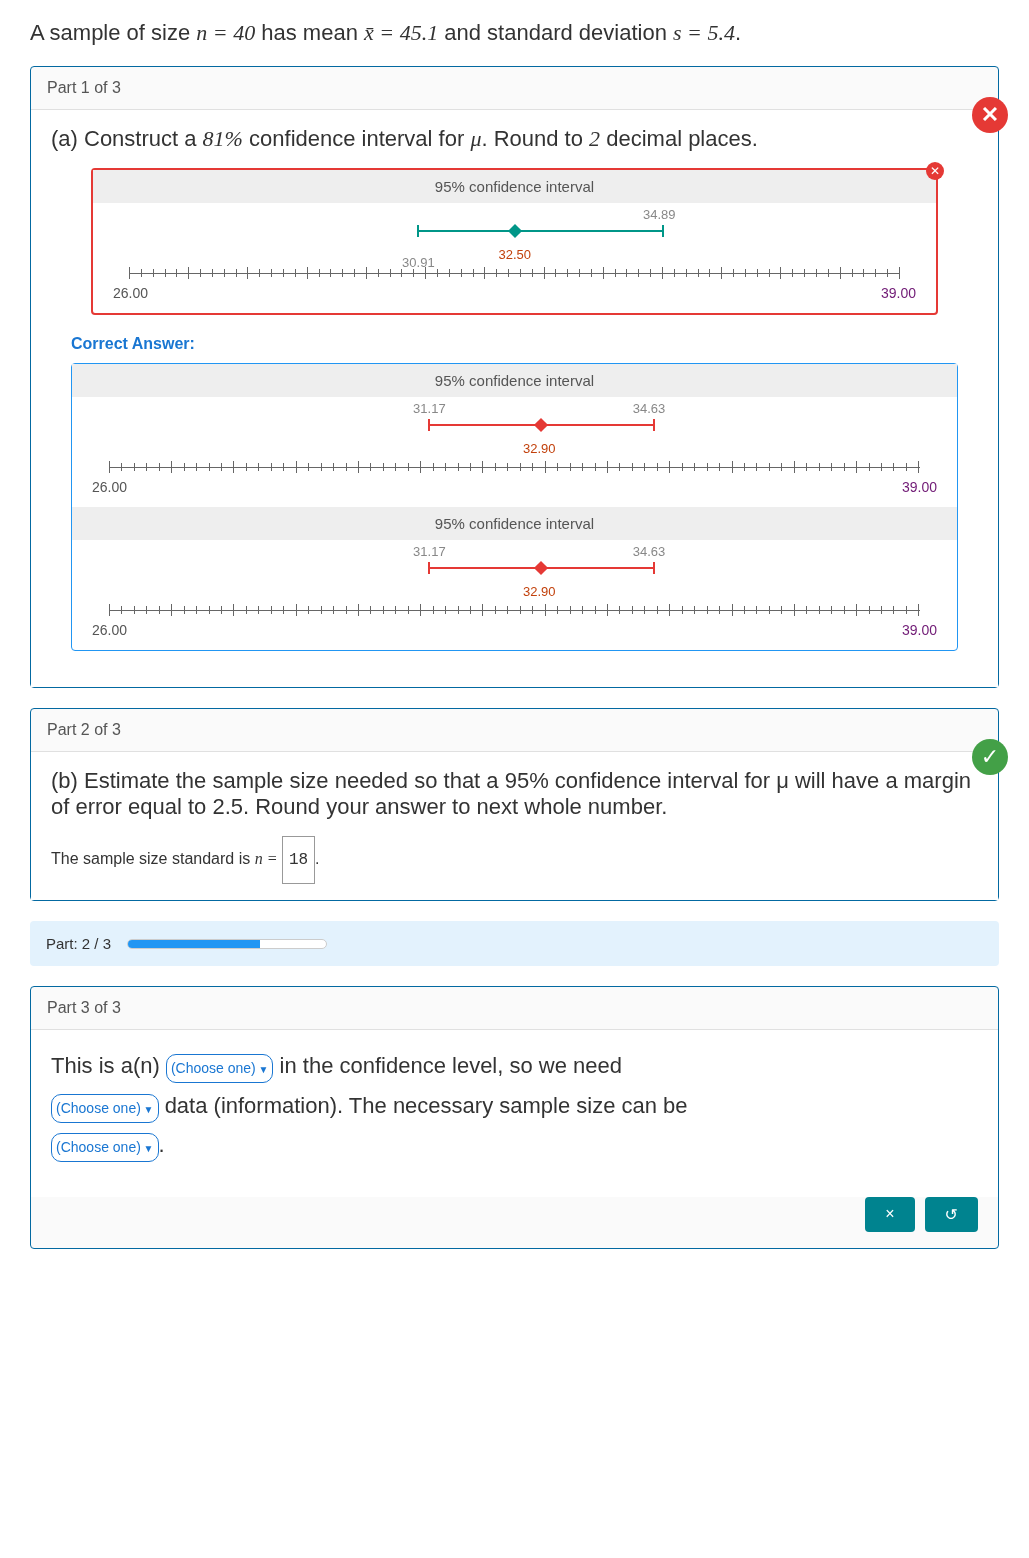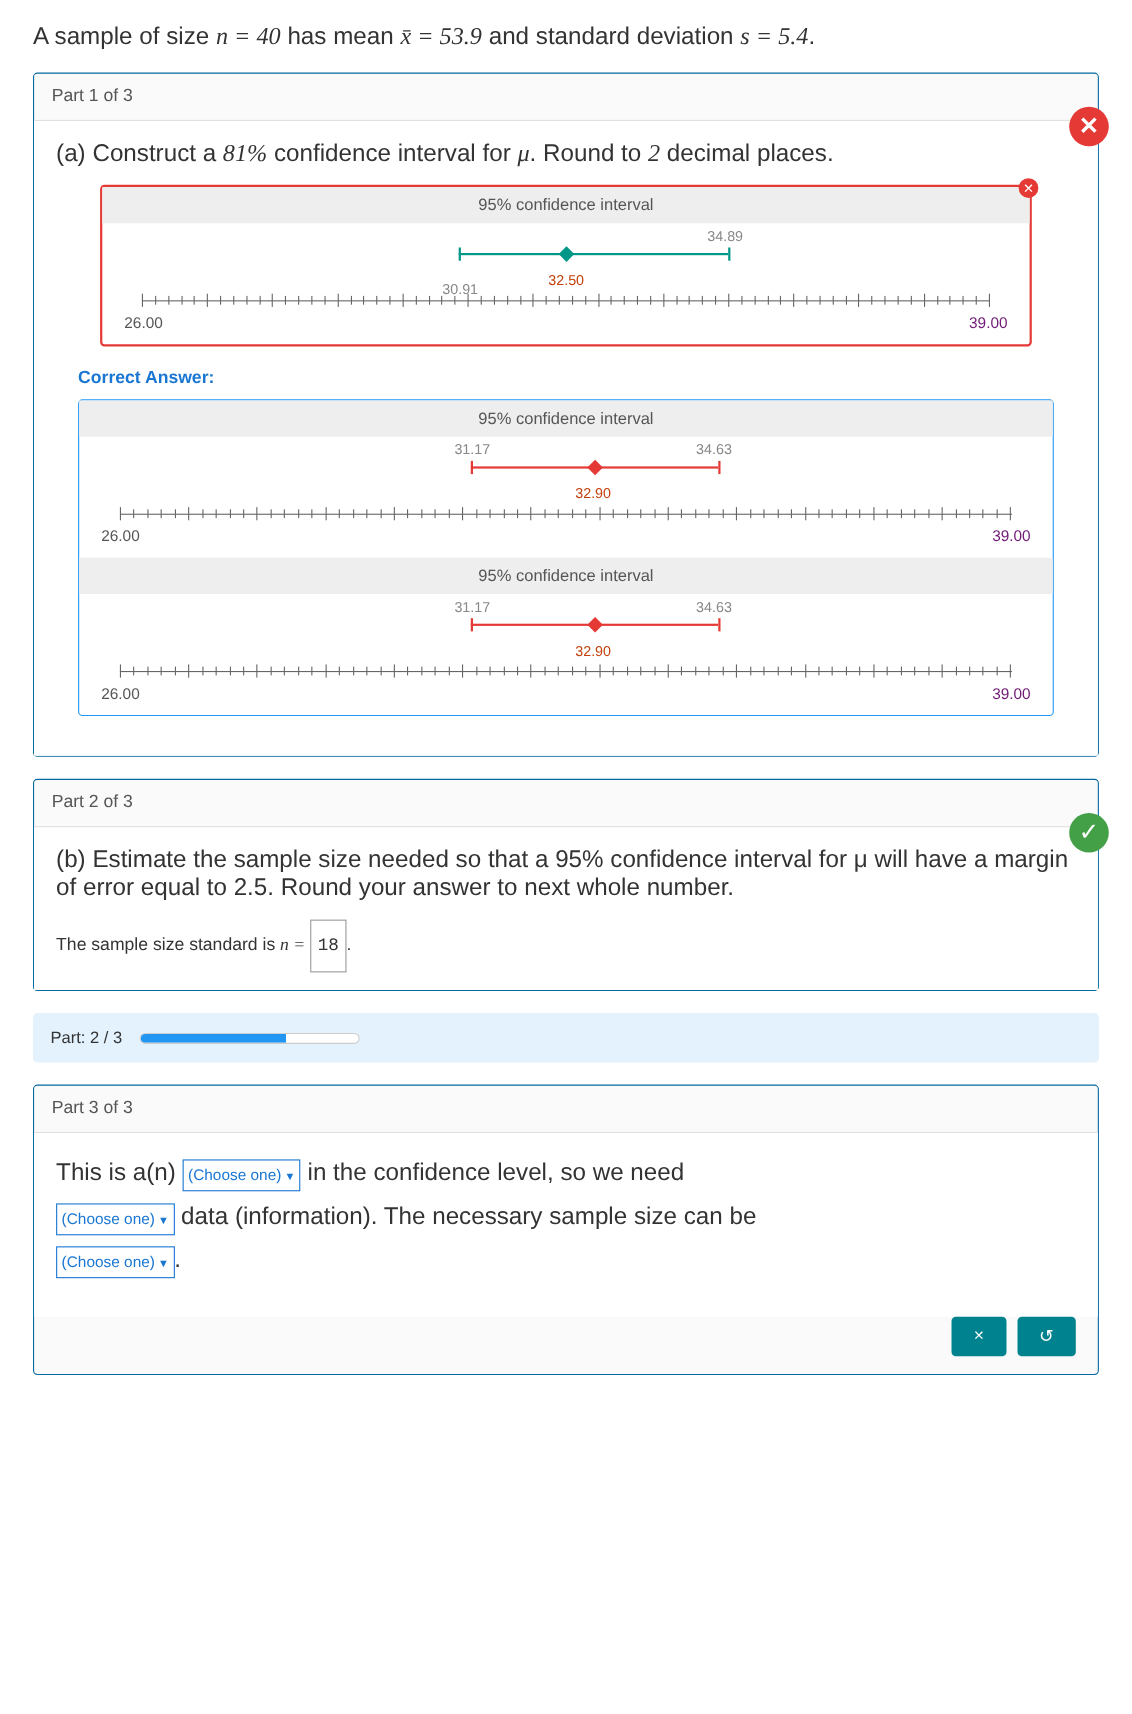--- a/index.html
+++ b/index.html
@@ -42,33 +42,33 @@
   .correct-label { color: #1976d2; font-weight: bold; margin: 20px 0 10px 20px; font-size: 16px; }
   
   .answer-line { font-size: 16px; margin-top: 12px; }
   .answer-box { display: inline-block; border: 1px solid #999; padding: 14px 6px; font-family: Liberation Mono, monospace; min-width: 30px; text-align: center; }
   
   .progress-bar { background: #e3f2fd; padding: 14px 16px; border-radius: 4px; display: flex; align-items: center; gap: 16px; margin-bottom: 20px; }
   .progress-label { font-size: 15px; }
   .progress-track { flex: 0 0 200px; height: 10px; background: #fff; border-radius: 5px; overflow: hidden; border: 1px solid #ccc; }
   .progress-fill { height: 100%; background: #2196f3; }
   
-  .dropdown { display: inline-block; border: 1px solid #1976d2; color: #1976d2; padding: 1px 4px; font-size: 14px; border-radius: 0; cursor: pointer; }
+  .dropdown { display: inline-block; border: 1px solid #1976d2; color: #1976d2; padding: 1px 4px; font-size: 14px; border-radius: 10px; cursor: pointer; }
   .dropdown::after { content: " ▼"; font-size: 10px; }
   
   .action-buttons { display: flex; gap: 10px; justify-content: flex-end; padding: 0 20px 16px; }
   .btn { padding: 8px 20px; border-radius: 4px; color: #fff; font-size: 16px; cursor: pointer; border: none; }
   .btn-cancel { background: #00838f; }
   .btn-reset { background: #00838f; }
 </style>
 </head>
 <body>
 
 <div class="problem-statement">
-  <span>A sample of size </span><span class="math">n = 40</span><span> has mean </span><span class="math">x̄ = 53.9</span><span> and standard deviation </span><span class="math">s = 5.4</span><span>.</span>
+  <span>A sample of size </span><span class="math">n = 40</span><span> has mean </span><span class="math">x̄ = 45.1</span><span> and standard deviation </span><span class="math">s = 5.4</span><span>.</span>
 </div>
 
 <div class="card">
   <div class="card-header">
     <span>Part 1 of 3</span>
     <div class="status-icon status-incorrect">✕</div>
   </div>
   <div class="card-body">
     <div class="question-text">
       <span>(a) Construct a </span><span class="math num">81%</span><span> confidence interval for </span><span class="math">μ</span><span>. Round to </span><span class="math num">2</span><span> decimal places.</span>

